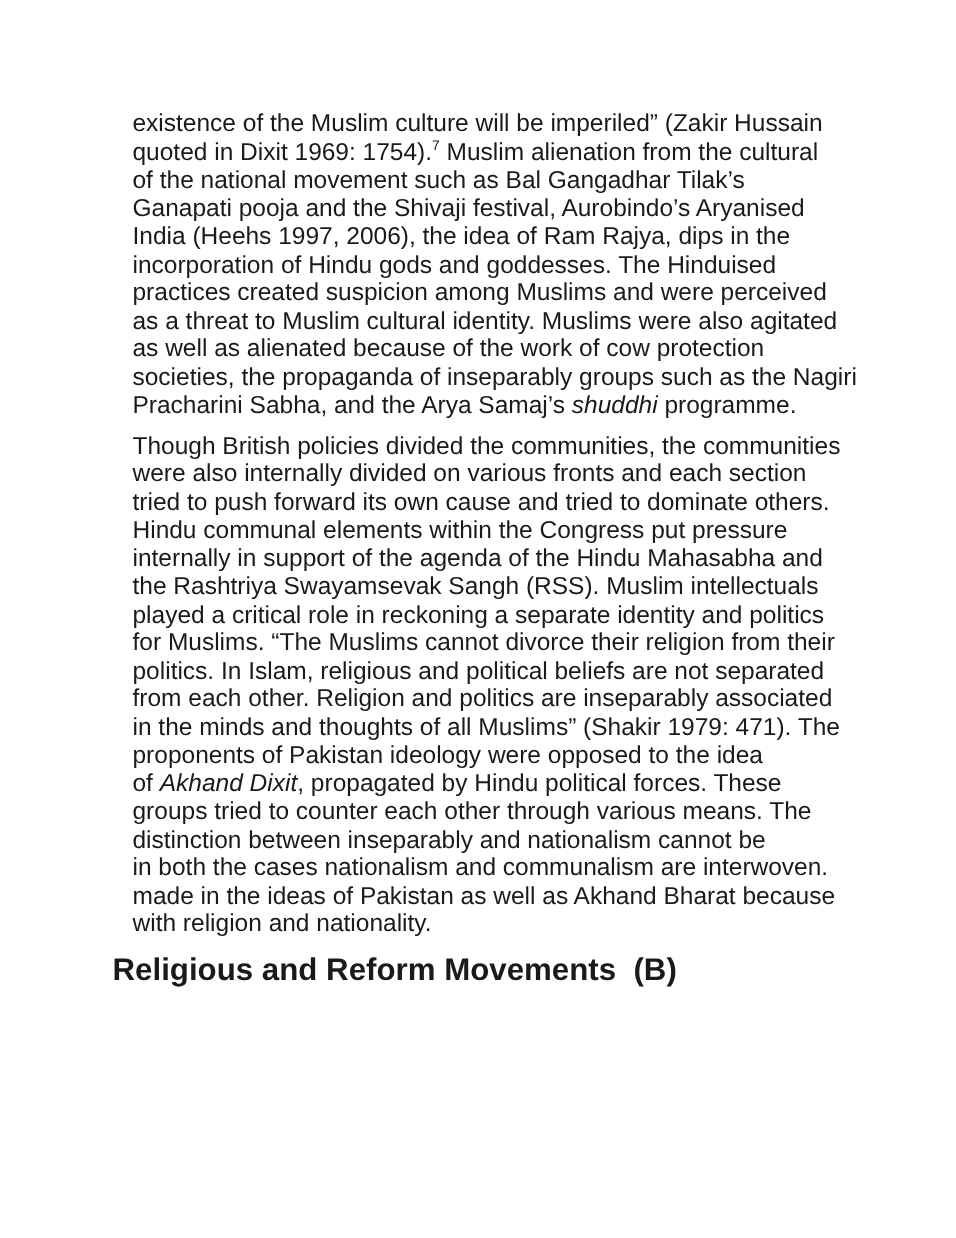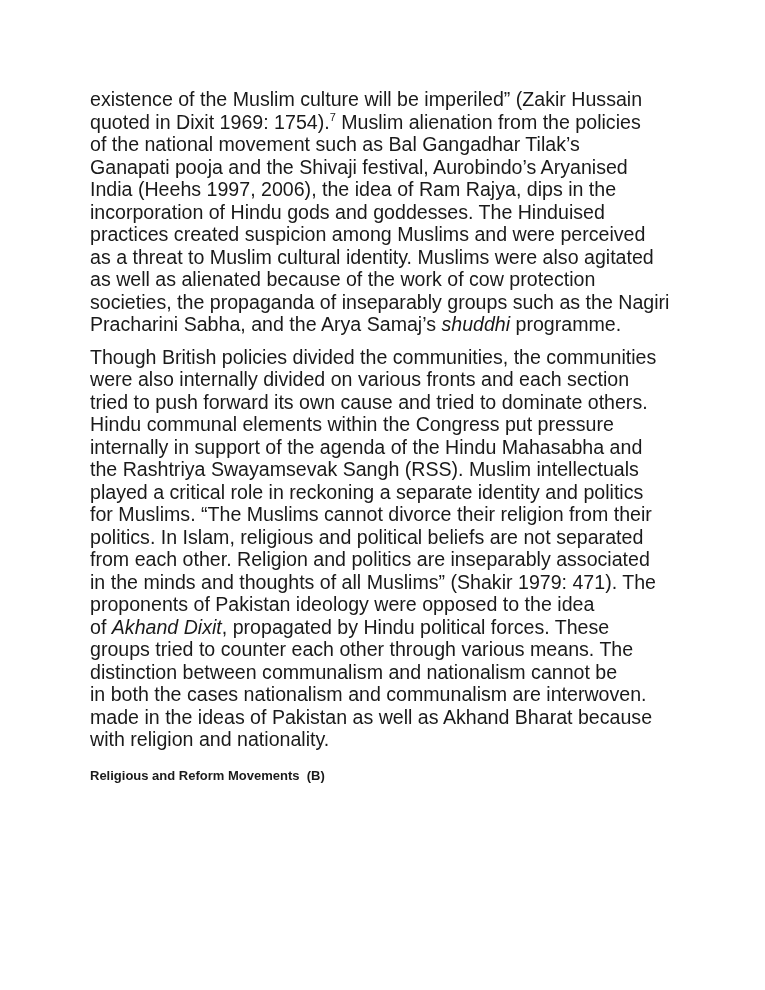--- a/index.html
+++ b/index.html
@@ -7,39 +7,39 @@
     .page {
       position: absolute;
       left: 90px;
       top: 88px;
       width: 590px;
       font-family: "Liberation Sans", sans-serif;
       font-size: 19.6px;
       line-height: 22.5px;
       color: #1a1a1a;
     }
-    .para { margin: 0 0 10px 0; white-space: nowrap; }
+    .para { margin: 0 0 10px 16px; white-space: nowrap; }
     .line { display: block; }
     .heading {
       margin-top: 14px;
       font-weight: bold;
-      font-size: 13px;
+      font-size: 25px;
       white-space: pre;
     }
     sup { font-size: 11px; line-height: 0; vertical-align: 8px; }
     em { font-style: italic; }
   </style>
 </head>
 <body>
 
 <div class="page">
 
   <p class="para">
     <span class="line">existence of the Muslim culture will be imperiled” (Zakir Hussain</span>
-    <span class="line"><span>quoted in Dixit 1969: 1754).</span><sup>7</sup><span> Muslim alienation from the policies</span></span>
+    <span class="line"><span>quoted in Dixit 1969: 1754).</span><sup>7</sup><span> Muslim alienation from the cultural</span></span>
     <span class="line">of the national movement such as Bal Gangadhar Tilak’s</span>
     <span class="line">Ganapati pooja and the Shivaji festival, Aurobindo’s Aryanised</span>
     <span class="line">India (Heehs 1997, 2006), the idea of Ram Rajya, dips in the</span>
     <span class="line">incorporation of Hindu gods and goddesses. The Hinduised</span>
     <span class="line">practices created suspicion among Muslims and were perceived</span>
     <span class="line">as a threat to Muslim cultural identity. Muslims were also agitated</span>
     <span class="line">as well as alienated because of the work of cow protection</span>
     <span class="line">societies, the propaganda of inseparably groups such as the Nagiri</span>
     <span class="line"><span>Pracharini Sabha, and the Arya Samaj’s </span><em>shuddhi</em><span> programme.</span></span>
   </p>
@@ -52,21 +52,21 @@
     <span class="line">internally in support of the agenda of the Hindu Mahasabha and</span>
     <span class="line">the Rashtriya Swayamsevak Sangh (RSS). Muslim intellectuals</span>
     <span class="line">played a critical role in reckoning a separate identity and politics</span>
     <span class="line">for Muslims. “The Muslims cannot divorce their religion from their</span>
     <span class="line">politics. In Islam, religious and political beliefs are not separated</span>
     <span class="line">from each other. Religion and politics are inseparably associated</span>
     <span class="line">in the minds and thoughts of all Muslims” (Shakir 1979: 471). The</span>
     <span class="line">proponents of Pakistan ideology were opposed to the idea</span>
     <span class="line"><span>of </span><em>Akhand Dixit</em><span>, propagated by Hindu political forces. These</span></span>
     <span class="line">groups tried to counter each other through various means. The</span>
-    <span class="line">distinction between communalism and nationalism cannot be</span>
+    <span class="line">distinction between inseparably and nationalism cannot be</span>
     <span class="line">in both the cases nationalism and communalism are interwoven.</span>
     <span class="line">made in the ideas of Pakistan as well as Akhand Bharat because</span>
     <span class="line">with religion and nationality.</span>
   </p>
 
   <div class="heading">Religious and Reform Movements  (B)</div>
 
 </div>
 
 </body></html>

